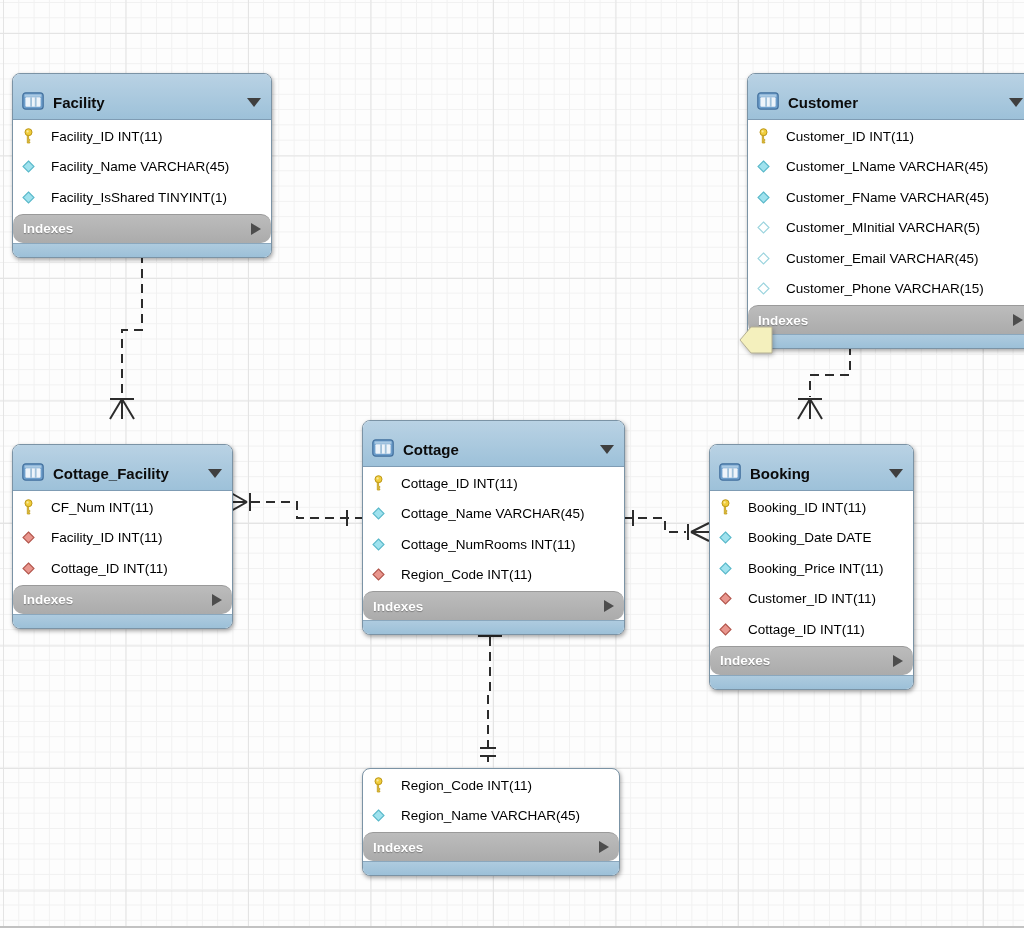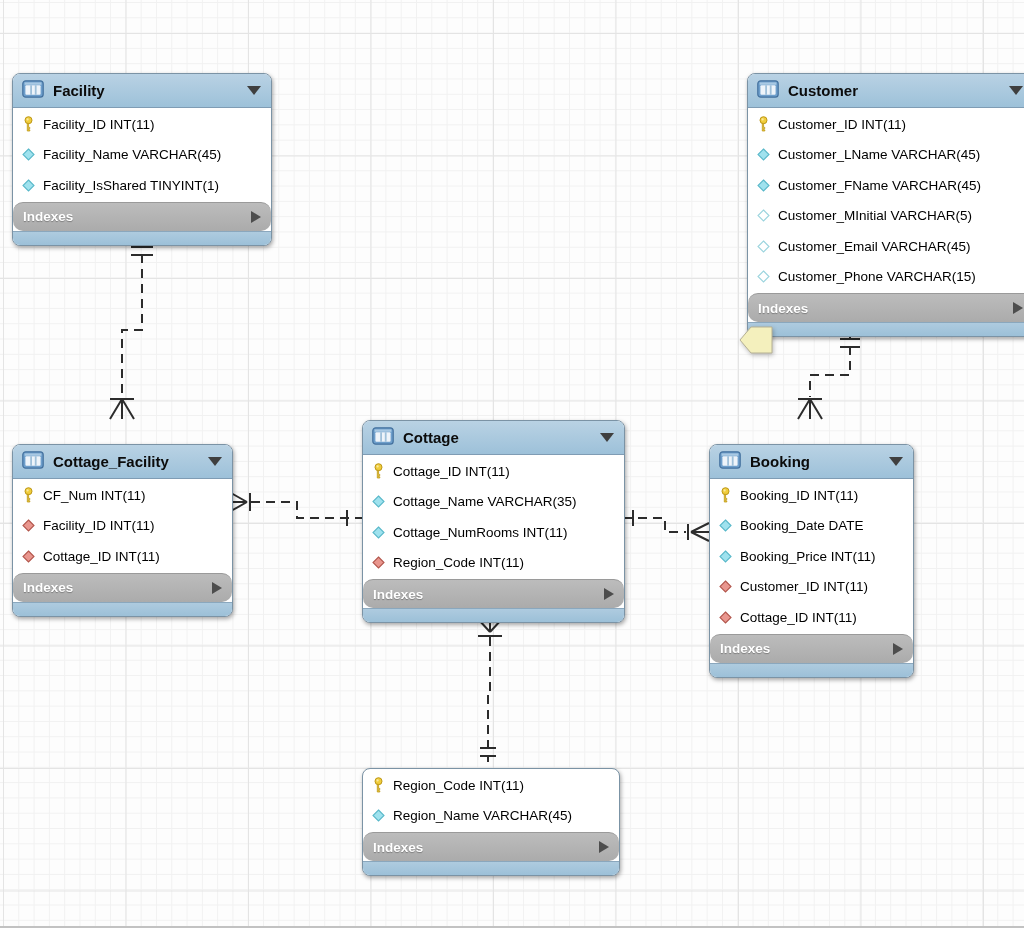--- a/index.html
+++ b/index.html
@@ -16,33 +16,33 @@
     background-position:3px 0,0 33px,3px 2px,0 2px;
   }
   .bottom-edge{position:absolute;left:0;bottom:0;width:100%;height:2px;background:#c2c2c2;}
   .dbtable{
     position:absolute;background:#fff;
     border:1px solid #7b93a5;border-radius:8px;
     box-shadow:1px 2px 4px rgba(0,0,0,0.35);
   }
   .thead{
     height:33px;display:flex;align-items:center;gap:9px;
-    padding:0 10px 0 9px;
+    padding:12px 10px 0 9px;
     background:linear-gradient(#b9d2e4,#9dc1d9);
     border-bottom:1px solid #7f9cb4;
     border-radius:7px 7px 0 0;
   }
   .ttitle{font-weight:bold;font-size:15px;color:#0b0b0b;white-space:nowrap;}
   .collapse-tri{
     margin-left:auto;width:0;height:0;
     border-left:7px solid transparent;border-right:7px solid transparent;
     border-top:9px solid #3f3f3f;
   }
   .tbody{padding:1px 0;}
-  .trow{height:30.5px;display:flex;align-items:center;gap:8px;padding:0 8px;}
+  .trow{height:30.5px;display:flex;align-items:center;gap:16px;padding:0 8px;}
   .ctext{font-size:13.5px;color:#000;white-space:nowrap;}
   .cicon{display:inline-flex;width:14px;justify-content:center;flex:none;}
   .tindexes{
     height:28px;display:flex;align-items:center;padding:0 10px;
     background:linear-gradient(#bcbcbc,#ababab);
     border-top:1px solid #9a9a9a;
     border-radius:10px;
   }
   .ilabel{font-weight:bold;font-size:13.5px;color:#fff;text-shadow:0 1px 1px rgba(0,0,0,0.3);}
   .expand-tri{
@@ -279,21 +279,21 @@
             </svg>
           </span>
           <span class="ctext">Cottage_ID INT(11)</span>
         </div>
         <div class="trow">
           <span class="cicon">
             <svg width="13" height="13" viewBox="0 0 13 13">
               <path d="M6.5 1 L12 6.5 L6.5 12 L1 6.5 Z" fill="#9fe2ee" stroke="#59b8c9" stroke-width="1.1"></path>
             </svg>
           </span>
-          <span class="ctext">Cottage_Name VARCHAR(35)</span>
+          <span class="ctext">Cottage_Name VARCHAR(45)</span>
         </div>
         <div class="trow">
           <span class="cicon">
             <svg width="13" height="13" viewBox="0 0 13 13">
               <path d="M6.5 1 L12 6.5 L6.5 12 L1 6.5 Z" fill="#9fe2ee" stroke="#59b8c9" stroke-width="1.1"></path>
             </svg>
           </span>
           <span class="ctext">Cottage_NumRooms INT(11)</span>
         </div>
         <div class="trow">

